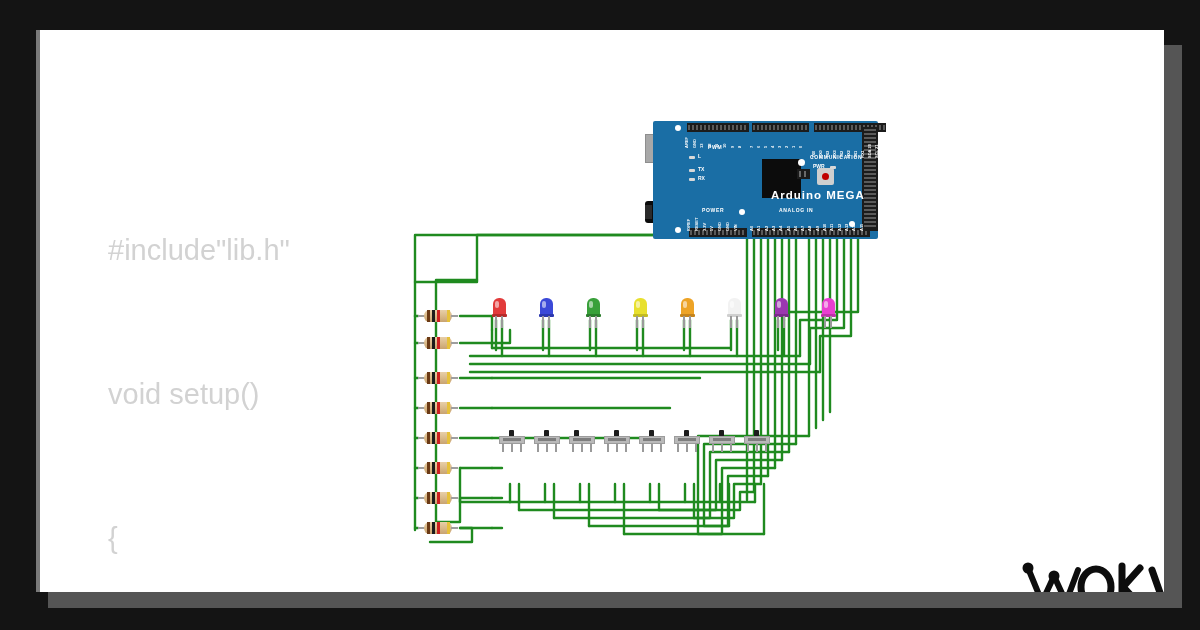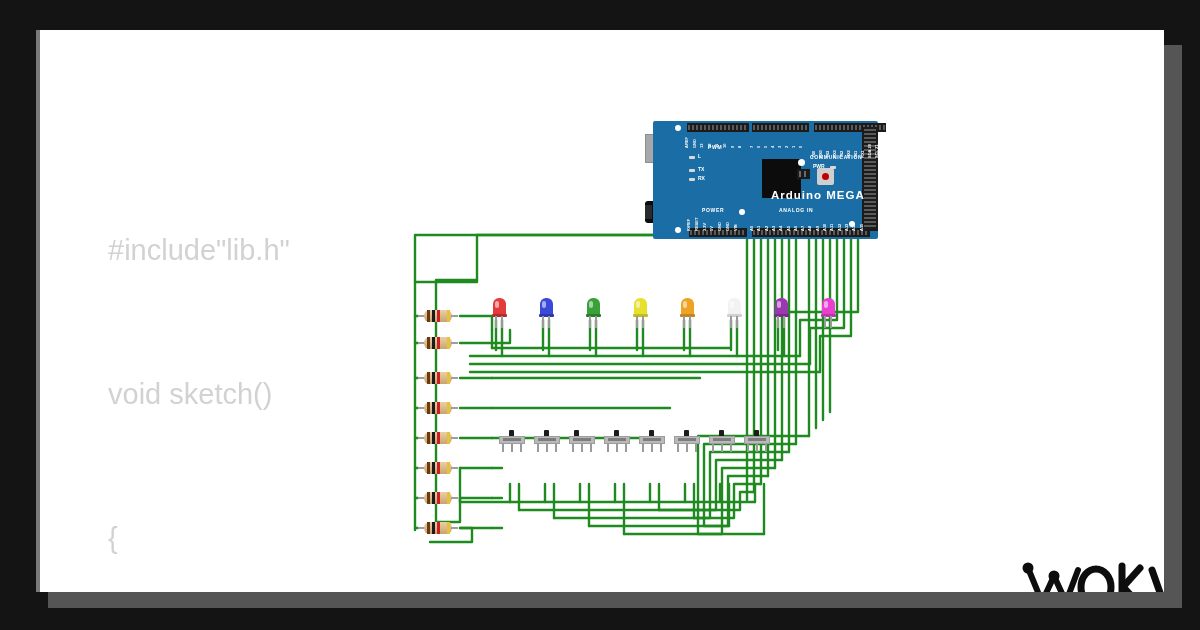--- a/index.html
+++ b/index.html
@@ -113,21 +113,21 @@
 
 <div id="stage">
 
   <div class="shadow-band" id="shadow-right"></div>
   <div class="shadow-band" id="shadow-bottom"></div>
 
   <div id="canvas">
 
     <div id="code">
       <span class="ln">#include"lib.h"</span>
-      <span class="ln">void sketch()</span>
+      <span class="ln">void setup()</span>
       <span class="ln">{</span>
       
       
       
       
       
       
       
       
     </div>

